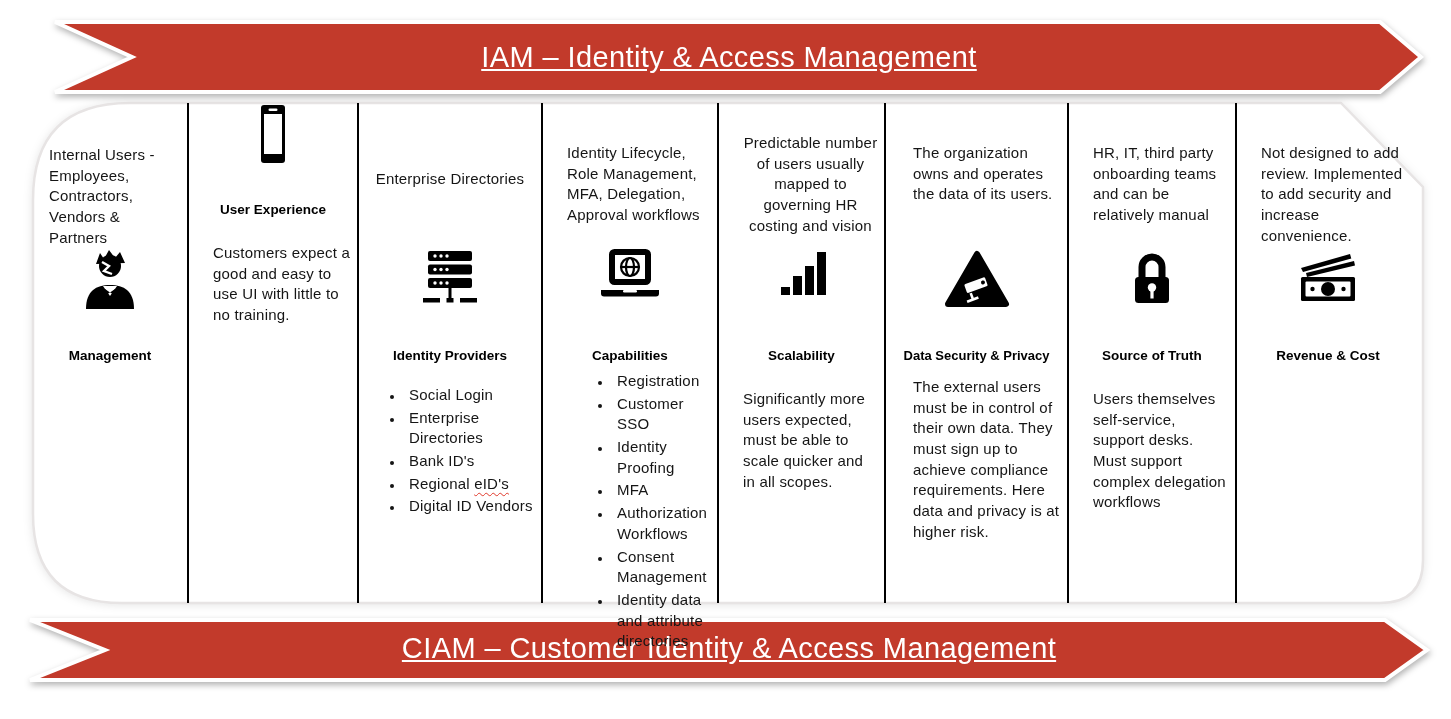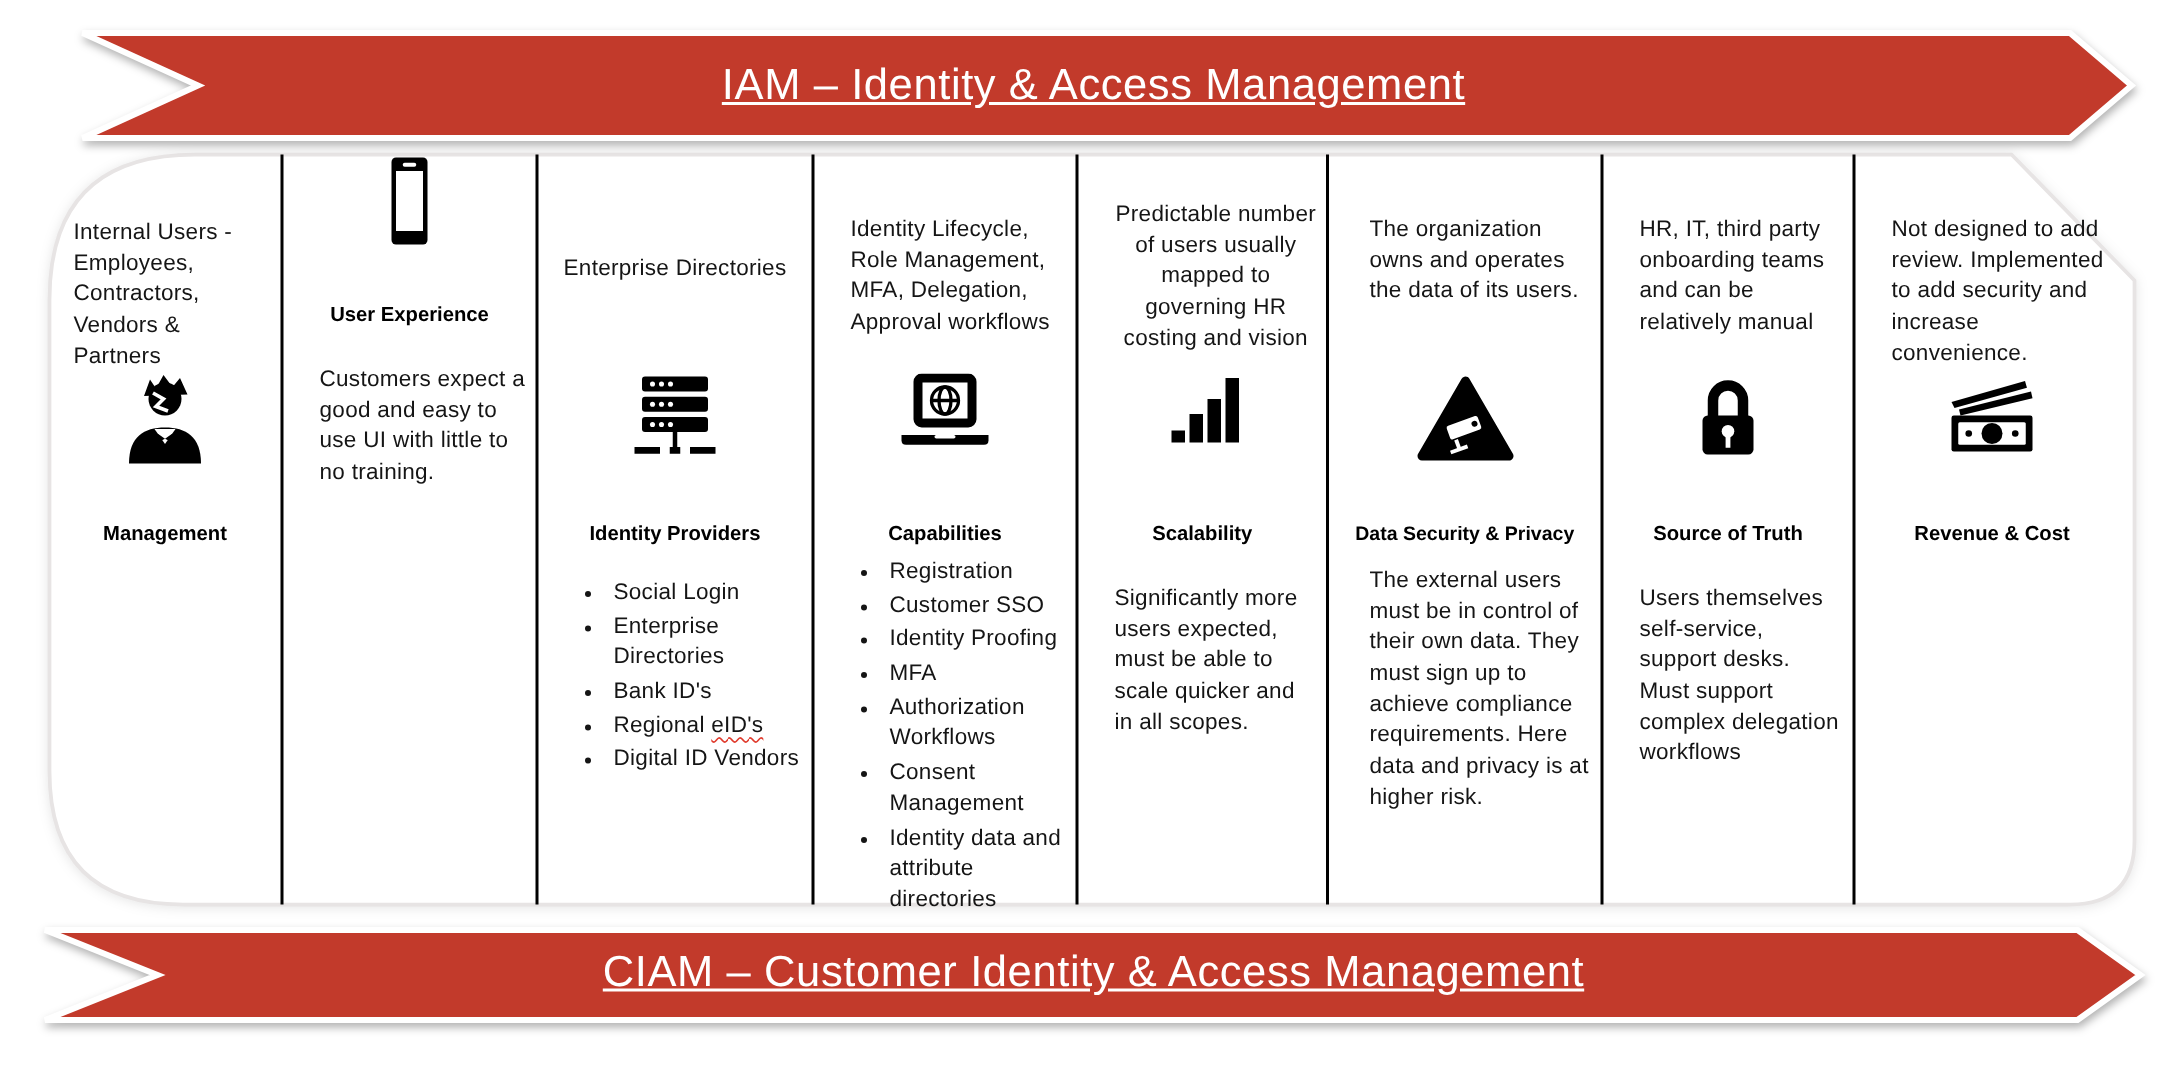--- a/index.html
+++ b/index.html
@@ -43,21 +43,21 @@
   ul.blist li { padding-left:5px; margin-bottom:2px; }
   ul.blist li::marker { font-size:0.8em; }
   .wavy { text-decoration:underline; text-decoration-style:wavy;
           text-decoration-color:#e0392b; text-decoration-thickness:1px; text-underline-offset:3px; }
 
   
   .c1 .top    { padding-left:16px; padding-top:42px; }
   .c1 .bottom { padding-left:16px; }
   .c3 .top    { text-align:center; padding-top:66px; padding-left:10px; padding-right:10px; }
   .c3 .bottom { padding-top:22px; }
-  .c4 .bottom { padding-top:8px; }
+  .c4 .bottom { padding-top:8px;margin-left:24px; }
   .c5 .top    { padding-top:30px;text-align:center; }
   .c7 .top    { padding-left:27px; }
   .c7 .bottom { padding-top:14px; padding-left:27px; }
   .c7 .iconlabel { font-size:13px; }
   .icon svg { display:block; }
 </style>
 </head>
 <body>
 
 <svg class="bg" width="1451" height="719" viewBox="0 0 1451 719">

